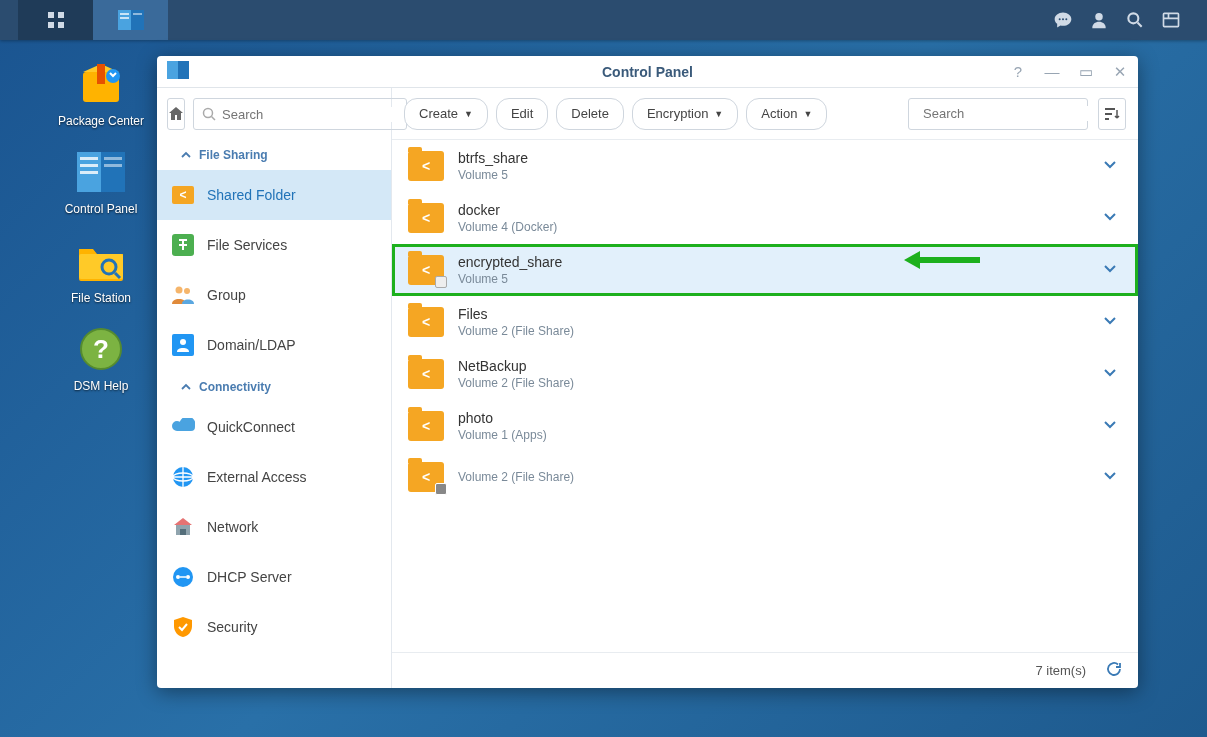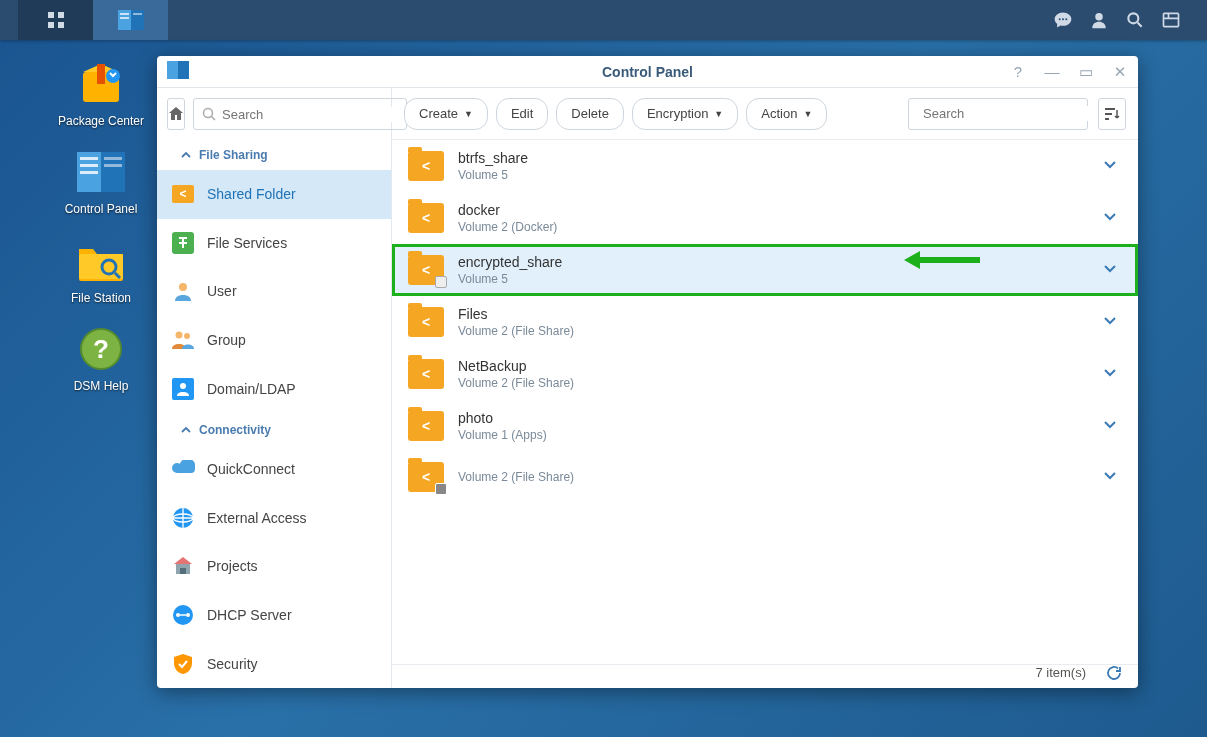--- a/index.html
+++ b/index.html
@@ -60,21 +60,21 @@
 .folder-lock { position: absolute; right: -3px; bottom: -3px; width: 12px; height: 12px; background: #888; border-radius: 2px; border: 1px solid #fff; }
 .folder-lock.open { background: #eee; border-color: #aaa; }
 .folder-meta { flex: 1; display: flex; flex-direction: column; gap: 2px; }
 .folder-name { font-size: 14px; font-weight: normal; color: #333; }
 .folder-desc { font-size: 12px; color: #7a8a99; }
 .chevron { color: #3a7ab5; font-size: 18px; }
 
 
 .annotation-arrow { position: absolute; pointer-events: none; }
 
-.statusbar { height: 24px; border-top: 1px solid #e8ecf0; display: flex; align-items: flex-start; justify-content: flex-end; padding: 0 16px; gap: 20px; font-size: 13px; color: #555; }
+.statusbar { height: 36px; border-top: 1px solid #e8ecf0; display: flex; align-items: center; justify-content: flex-end; padding: 0 16px; gap: 20px; font-size: 13px; color: #555; }
 .refresh { cursor: pointer; color: #3a7ab5; font-size: 16px; }
 
 
 .svgico { display: block; }
 </style>
 </head>
 <body>
 
 <div class="taskbar">
   <div class="taskbar-left">
@@ -227,29 +227,20 @@
         <div class="nav-icon">
             <svg width="22" height="22" viewBox="0 0 22 22">
               <rect width="22" height="22" rx="3" fill="#4caf50"></rect>
               <path d="M7 6h8M7 11h8M11 6v10" stroke="#fff" stroke-width="2"></path>
             </svg>
           </div>
         <span>File Services</span>
       </div>
       <div class="nav-item">
         <div class="nav-icon">
-            <svg width="22" height="22" viewBox="0 0 22 22">
-              <circle cx="11" cy="7" r="4" fill="#f5b56b"></circle>
-              <path d="M3 21c0-4 3.5-6 8-6s8 2 8 6" fill="#5aa7e0"></path>
-            </svg>
-          </div>
-        <span>User</span>
-      </div>
-      <div class="nav-item">
-        <div class="nav-icon">
             <svg width="24" height="22" viewBox="0 0 24 22">
               <circle cx="8" cy="6" r="3.5" fill="#f5b56b"></circle>
               <circle cx="16" cy="7" r="3" fill="#f5b56b"></circle>
               <path d="M1 20c0-3.5 3-5 7-5s7 1.5 7 5" fill="#e08a3a"></path>
               <path d="M11 20c0-3 2.5-4.5 6-4.5s6 1.5 6 4.5" fill="#5aa7e0"></path>
             </svg>
           </div>
         <span>Group</span>
       </div>
       <div class="nav-item">
@@ -288,21 +279,21 @@
         <span>External Access</span>
       </div>
       <div class="nav-item">
         <div class="nav-icon">
             <svg width="22" height="20" viewBox="0 0 22 20">
               <path d="M11 1l9 7H2z" fill="#e57373"></path>
               <rect x="4" y="8" width="14" height="10" fill="#90a4ae"></rect>
               <rect x="8" y="12" width="6" height="6" fill="#546e7a"></rect>
             </svg>
           </div>
-        <span>Projects</span>
+        <span>Network</span>
       </div>
       <div class="nav-item">
         <div class="nav-icon">
             <svg width="22" height="22" viewBox="0 0 22 22">
               <circle cx="11" cy="11" r="10" fill="#2196f3"></circle>
               <circle cx="6" cy="11" r="2" fill="#fff"></circle>
               <circle cx="16" cy="11" r="2" fill="#fff"></circle>
               <path d="M8 11h6" stroke="#fff" stroke-width="1.5"></path>
             </svg>
           </div>
@@ -368,21 +359,21 @@
             <div class="chevron"><svg width="16" height="16" viewBox="0 0 16 16" fill="none" stroke="#3a7ab5" stroke-width="2">
                 <path d="M3 6l5 5 5-5"></path>
               </svg></div>
           </div>
           <div class="folder-row">
             <div class="folder-icon">
               <span class="folder-share">&lt;</span>
             </div>
             <div class="folder-meta">
               <div class="folder-name">docker</div>
-              <div class="folder-desc">Volume 2 (Docker)</div>
+              <div class="folder-desc">Volume 4 (Docker)</div>
             </div>
             <div class="chevron"><svg width="16" height="16" viewBox="0 0 16 16" fill="none" stroke="#3a7ab5" stroke-width="2">
                 <path d="M3 6l5 5 5-5"></path>
               </svg></div>
           </div>
           <div class="folder-row highlighted box-outline">
             <div class="folder-icon">
               <span class="folder-share">&lt;</span>
               <div class="folder-lock open"></div>
             </div>

